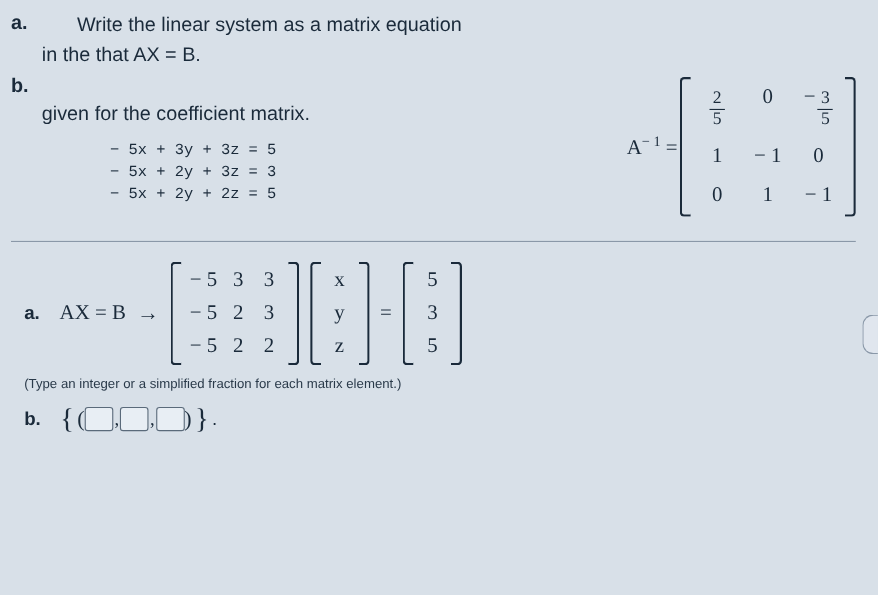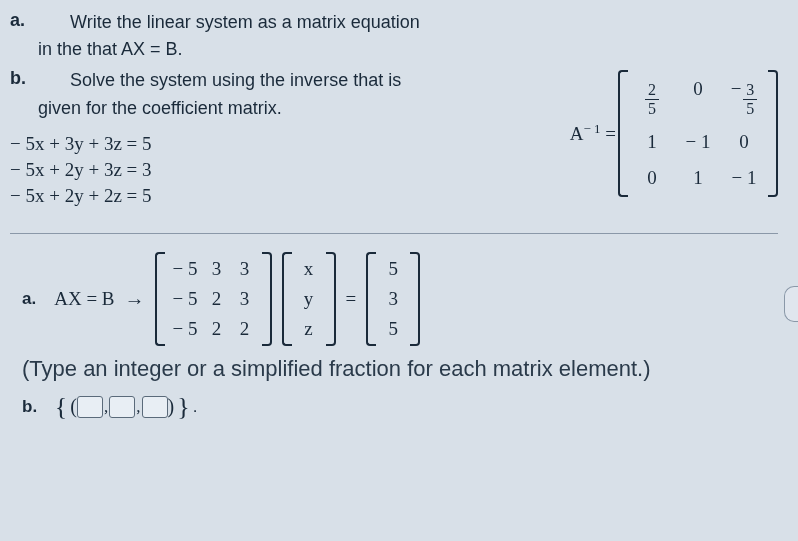--- a/index.html
+++ b/index.html
@@ -14,21 +14,21 @@
     overflow: hidden;
     padding: 10px 20px 10px 0;
   }
   .content { padding-left: 10px; }
   .row { display: flex; align-items: flex-start; }
   .qa { flex: 1; }
   .ql { display: flex; margin-bottom: 2px; }
   .qmark { width: 28px; font-weight: bold; flex-shrink: 0; }
   .qtext { line-height: 1.4; margin-left: 32px; }
   .sub { margin-left: 28px; line-height: 1.4; }
-  .eqs { margin-top: 12px; font-family: Liberation Serif, serif; font-size: 19px; }
+  .eqs { margin-left: 90px; margin-top: 12px; font-family: Liberation Mono, monospace; font-size: 14px; }
   .eqs div { margin-bottom: 4px; }
   .inv { display: flex; align-items: center; font-family: 'Times New Roman', serif; font-size: 19px; margin-left: 30px; margin-top: 60px; }
   .lbl { margin-right: 2px; white-space: nowrap; }
   .sup { font-size: 13px; vertical-align: super; }
   .bracket { display: inline-block; width: 10px; align-self: stretch; border: 2px solid #1a2a3a; }
   .bl { border-right: none; border-radius: 4px 0 0 4px; }
   .br { border-left: none; border-radius: 0 4px 4px 0; }
   .mx { display: inline-flex; align-items: stretch; }
   .mxbody { padding: 8px 10px; display: flex; flex-direction: column; justify-content: space-around; gap: 14px; }
   .mxrow { display: flex; gap: 18px; justify-content: center; }
@@ -37,21 +37,21 @@
   .frac .n { border-bottom: 1.5px solid #1a2a3a; padding: 0 3px 1px; }
   .frac .d { padding-top: 1px; }
   .neg { margin-right: 2px; }
   hr.sep { border: none; border-top: 1.5px solid #8a98a8; margin: 22px 0 18px 0; }
   .ans { padding-left: 12px; font-family: 'Times New Roman', serif; font-size: 19px; }
   .ansrow { display: flex; align-items: center; gap: 10px; margin-bottom: 10px; }
   .albl { font-weight: bold; margin-right: 8px; font-family: Arial, sans-serif; font-size: 17px; }
   .mxsmall .mxbody { gap: 8px; padding: 6px 8px; }
   .mxsmall .mxrow { gap: 10px; }
   .mxsmall .cell { min-width: 18px; }
-  .hint { font-family: Arial, sans-serif; font-size: 22px; color: #2a3a4a; margin: 6px 0 10px 0; }
+  .hint { font-family: Arial, sans-serif; font-size: 12px; color: #2a3a4a; margin: 6px 0 10px 0; }
   .solset { display: flex; align-items: center; font-family: Arial, sans-serif; font-size: 17px; }
   .blbl { font-weight: bold; margin-right: 10px; }
   .brace { font-family: 'Times New Roman', serif; font-size: 26px; margin: 0 3px; }
   .inbox { display: inline-block; width: 26px; height: 22px; border: 1.5px solid #5a6a7a; background: #e8eef4; border-radius: 3px; vertical-align: middle; }
   .comma { margin: 0 1px; font-family: 'Times New Roman', serif; }
   .arrow { font-size: 20px; }
   .tabcut { position: absolute; right: -2px; top: 286px; width: 16px; height: 36px; border: 1.5px solid #8a98a8; border-right: none; border-radius: 10px 0 0 10px; background: #e0e6ee; }
 </style>
 </head>
 <body>
@@ -59,21 +59,20 @@
 <div class="content">
   <div class="row">
     <div class="qa">
       <div class="ql">
         <div class="qmark">a.</div>
         <div class="qtext">Write the linear system as a matrix equation</div>
       </div>
       <div class="sub">in the that AX = B.</div>
       <div class="ql" style="margin-top:6px">
         <div class="qmark">b.</div>
-        <div class="qtext">Solve the system using the inverse that is</div>
       </div>
       <div class="sub">given for the coefficient matrix.</div>
       <div class="eqs">
         <div>− 5x + 3y + 3z  =  5</div>
         <div>− 5x + 2y + 3z  =  3</div>
         <div>− 5x + 2y + 2z  =  5</div>
       </div>
     </div>
 
     <div class="inv">

